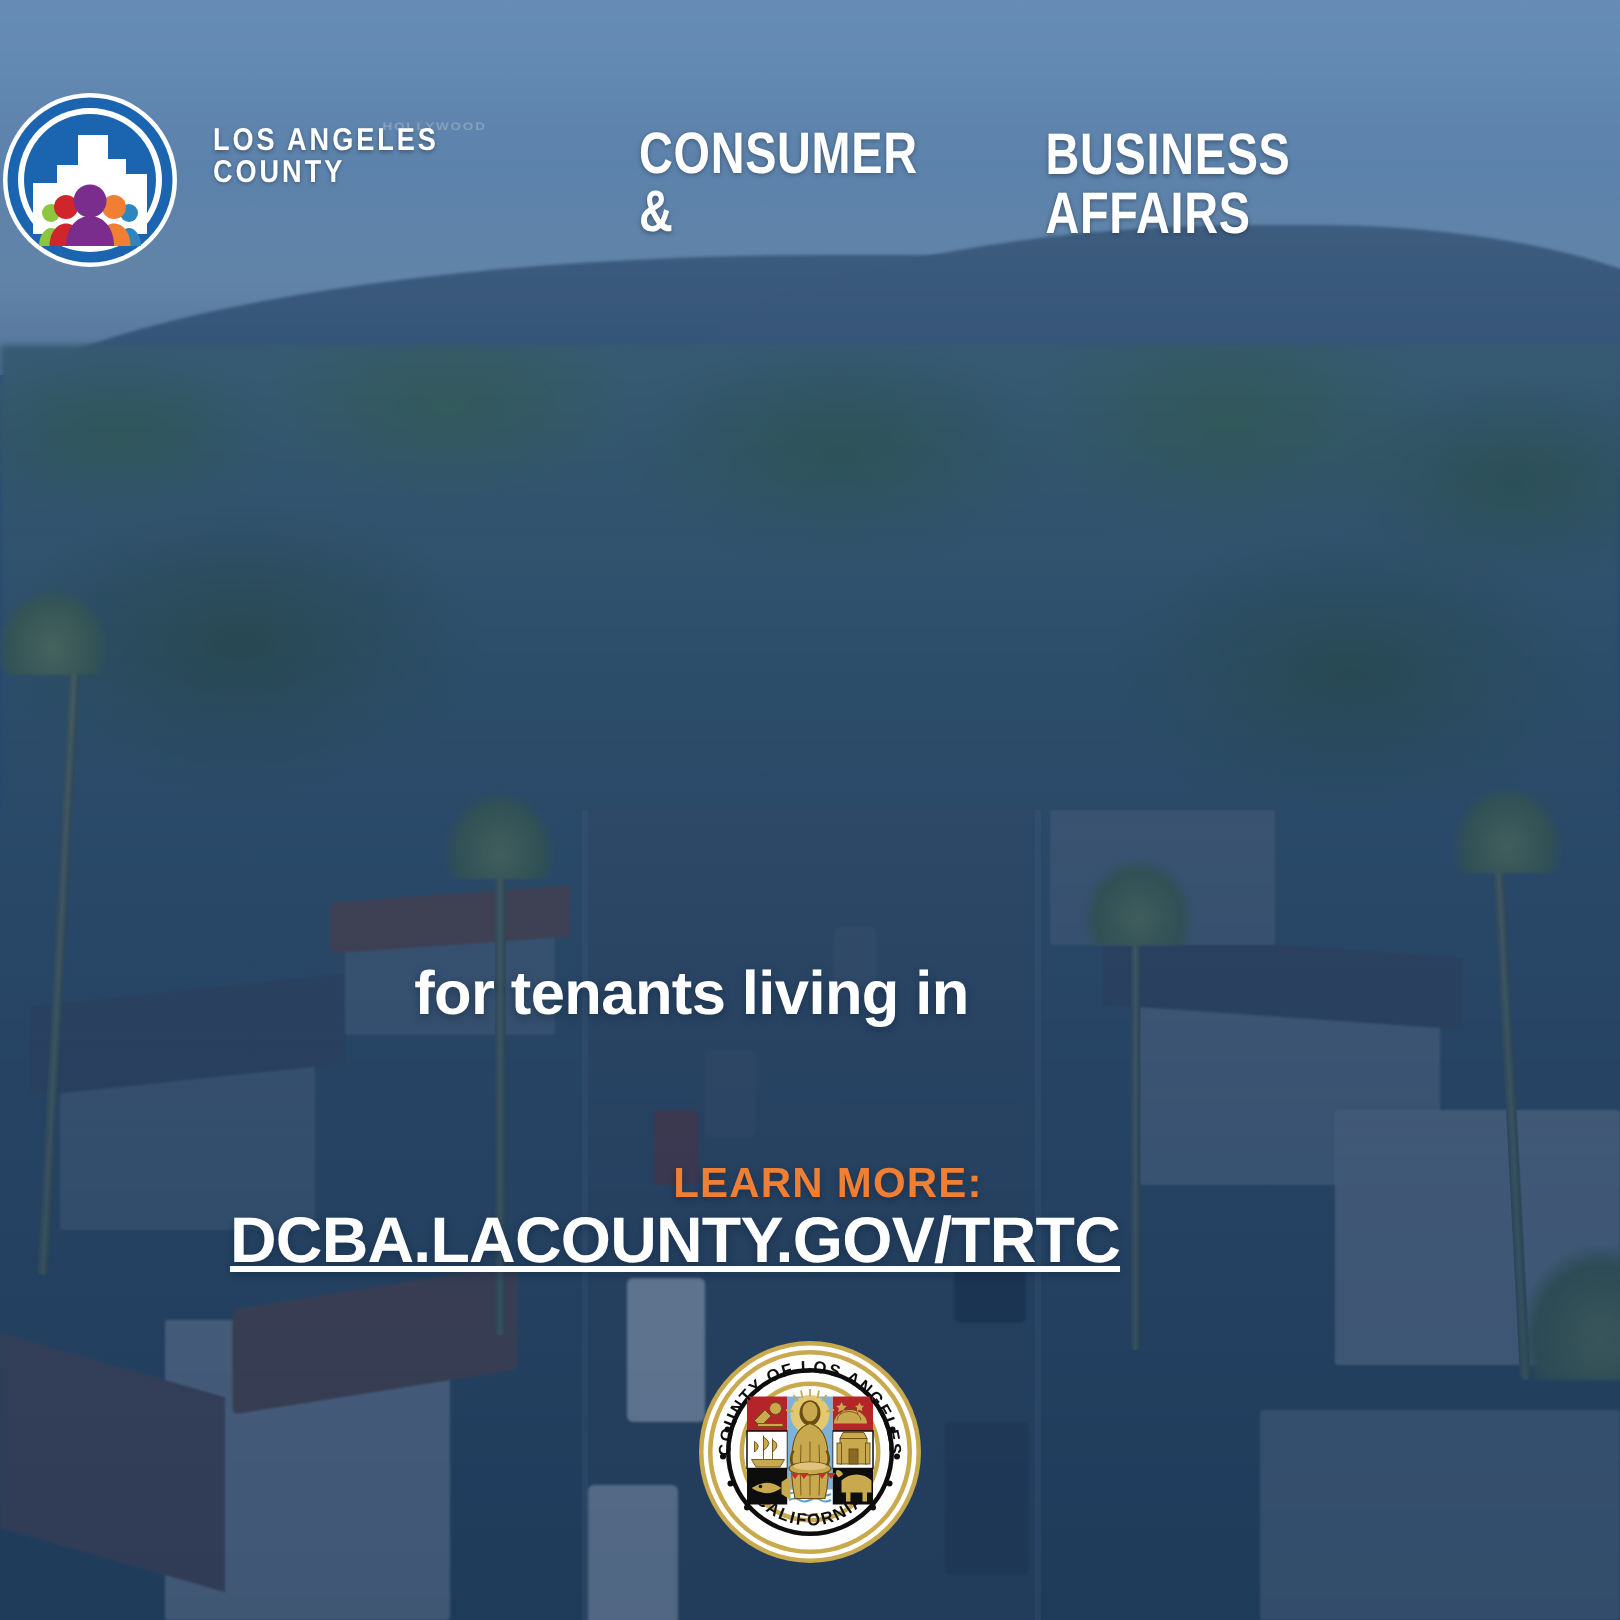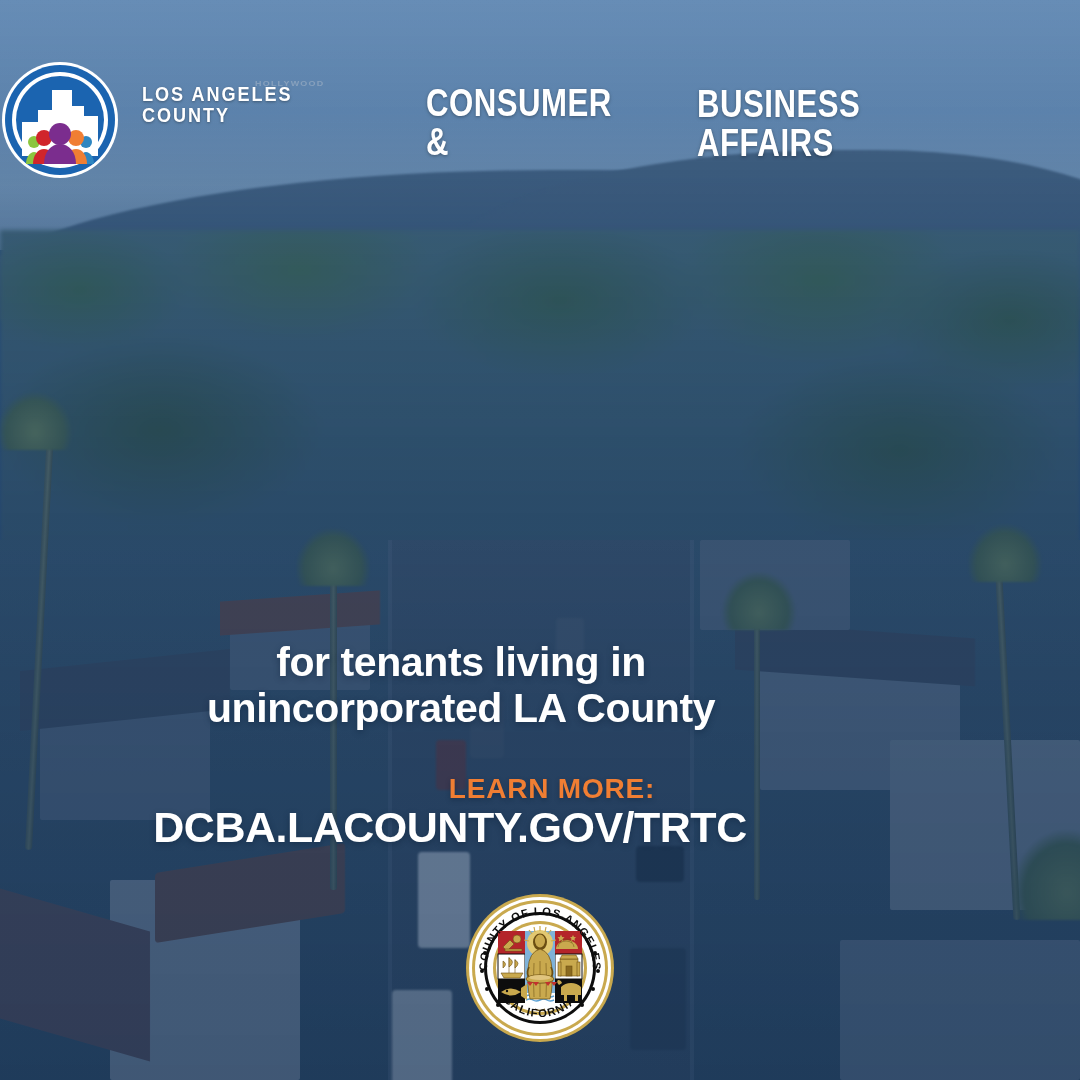--- a/index.html
+++ b/index.html
@@ -140,20 +140,21 @@
     text-align:center; color:#F07E33;
     font-weight:bold; font-size:28px; letter-spacing:0.8px;
     text-shadow: 0 2px 5px rgba(10,30,55,.45);
     padding-left: 12px;
   }
   .url-line {
     position:absolute; left:0; top:803px; width:900px;
     text-align:center; color:#ffffff;
     font-weight:bold; font-size:43px; letter-spacing:-0.5px;
     text-shadow: 0 2px 6px rgba(10,30,55,.45);
+    text-decoration: underline;
   }
 
   
   .seal-wrap { position:absolute; left:465px; top:893px; width:150px; height:150px; }
   .seal-wrap svg { display:block; width:150px; height:150px; }
 </style>
 </head>
 <body>
 
 <div id="poster">
@@ -235,21 +236,20 @@
     <div class="logo-words">
       <div class="logo-eyebrow">LOS ANGELES COUNTY</div>
       <div class="logo-main">CONSUMER &amp;</div>
       <div class="logo-main l2">BUSINESS AFFAIRS</div>
     </div>
   </div>
 
 
   <div class="subhead">
     <span>for tenants living in</span>
-    <span>unincorporated LA County</span>
   </div>
 
   <div class="learn-more">LEARN MORE:</div>
   <div class="url-line">DCBA.LACOUNTY.GOV/TRTC</div>
 
   <div class="seal-wrap">
     <svg viewBox="0 0 150 150">
       <defs>
         <path id="arcTop" d="M 22 75 A 53 53 0 0 1 128 75" fill="none"></path>
         <path id="arcBot" d="M 26 75 A 49 49 0 0 0 124 75" fill="none"></path>

